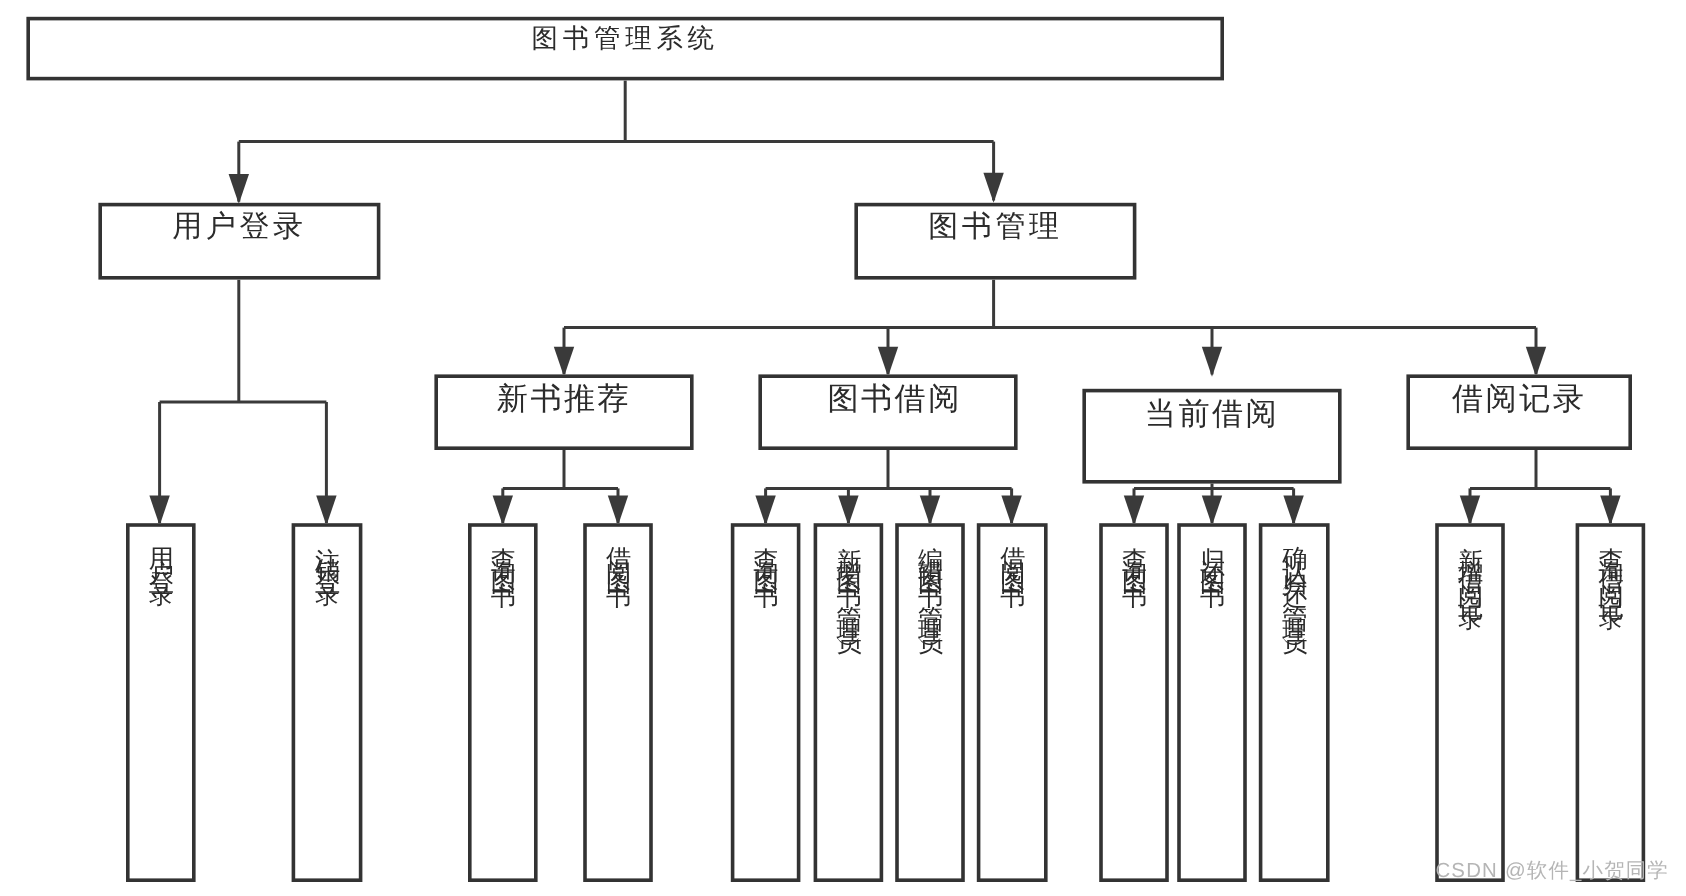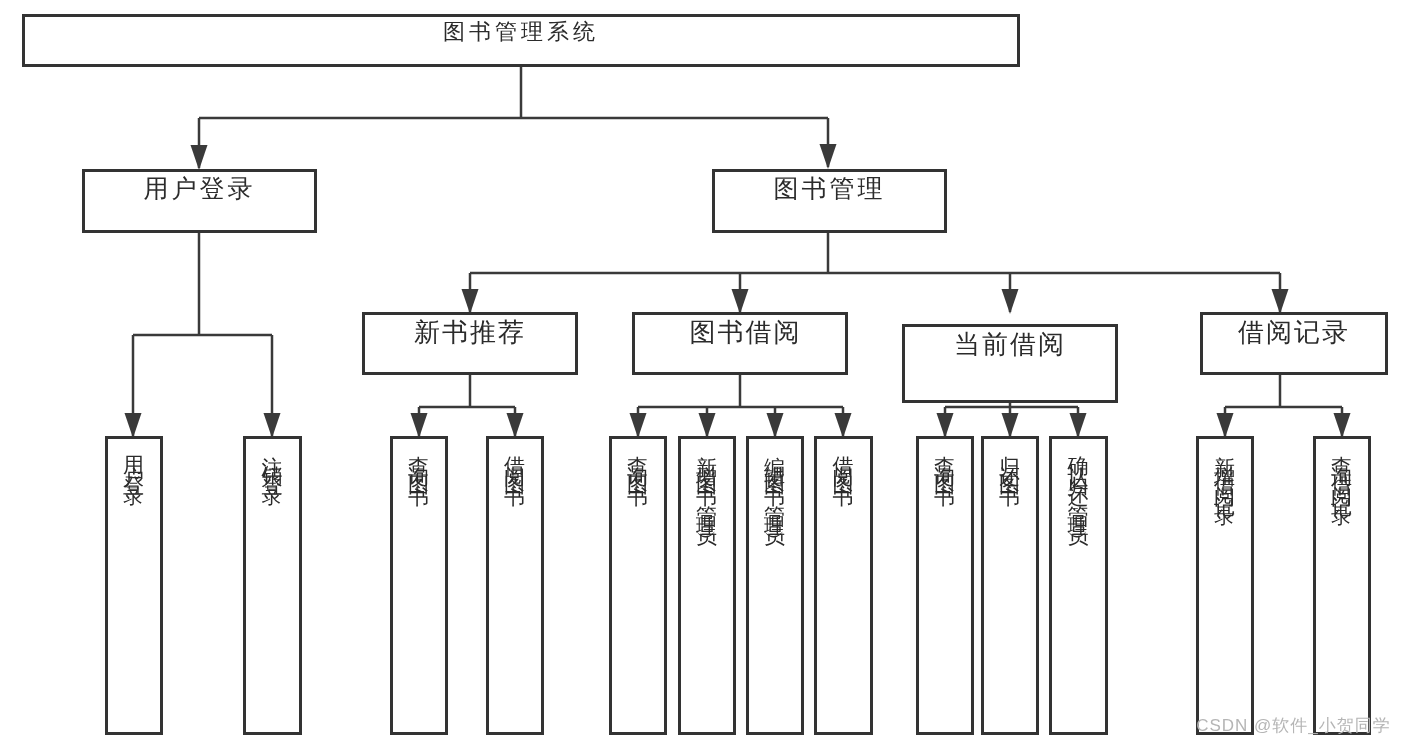--- a/index.html
+++ b/index.html
@@ -153,21 +153,21 @@
 
   <div class="box lvl2" style="left:712px; top:169px; width:235px; height:64px;">
     <span>图书管理</span>
   </div>
   <div class="box lvl3" style="left:632px; top:312px; width:216px; height:63px;padding-left:11px;">
     <span>图书借阅</span>
   </div>
   <div class="box lvl3" style="left:902px; top:312px; width:216px; height:79px;margin-top:12px;">
     <span>当前借阅</span>
   </div>
-  <div class="box lvl3" style="left:1172px; top:312px; width:188px; height:63px;margin-left:28px;">
+  <div class="box lvl3" style="left:1172px; top:312px; width:188px; height:63px;">
     <span>借阅记录</span>
   </div>
 
   <div class="box leaf" style="left:105px; top:436px; width:58px; height:299px;">
     <span class="vtext">用户登录</span>
   </div>
   <div class="box leaf" style="left:243px; top:436px; width:59px; height:299px;">
     <span class="vtext">注销登录</span>
   </div>
 

